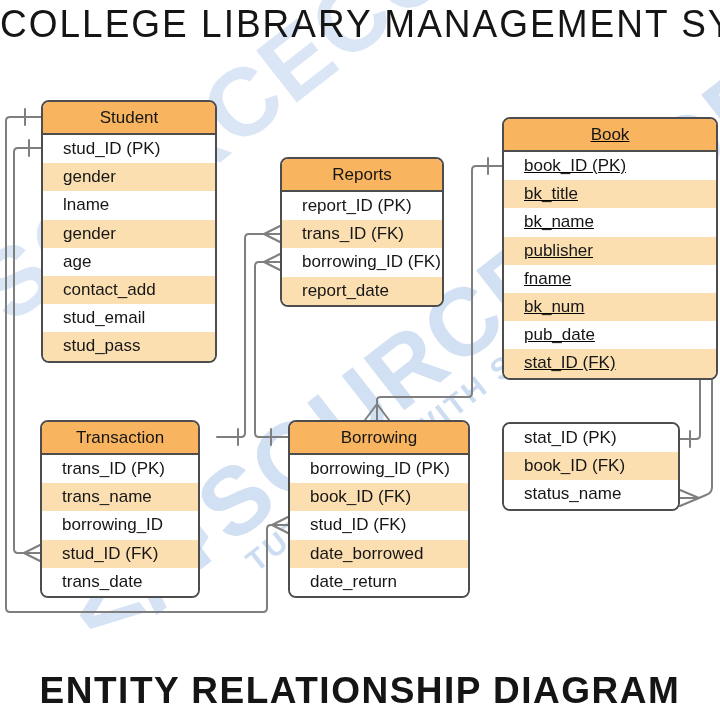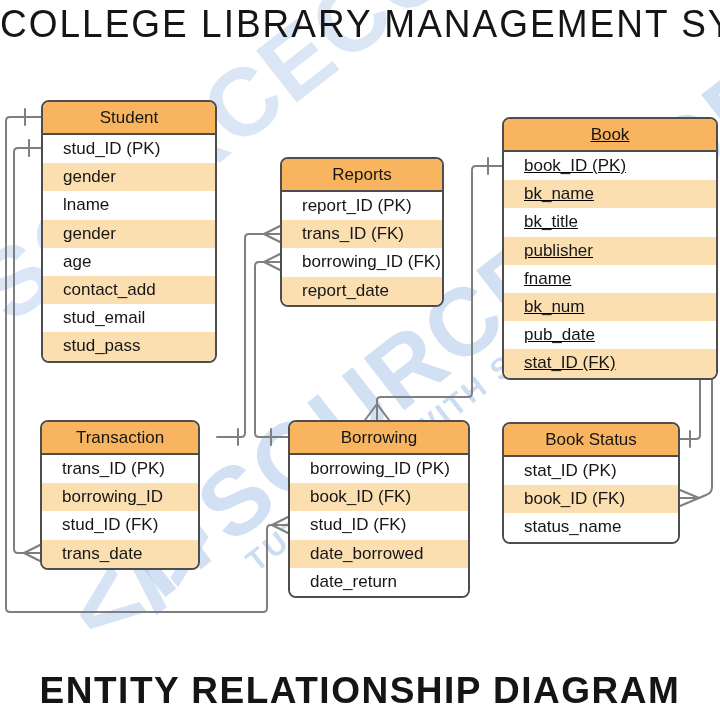--- a/index.html
+++ b/index.html
@@ -134,53 +134,53 @@
       <div class="erow">trans_ID (FK)</div>
       <div class="erow">borrowing_ID (FK)</div>
       <div class="erow">report_date</div>
     </div>
   </div>
 
   <div class="entity" style="left:502px;top:117px;width:216px;text-decoration:underline;">
     <div class="ehead">Book</div>
     <div class="erows">
       <div class="erow">book_ID (PK)</div>
+      <div class="erow">bk_title</div>
       <div class="erow">bk_name</div>
-      <div class="erow">bk_title</div>
       <div class="erow">publisher</div>
       <div class="erow">fname</div>
       <div class="erow">bk_num</div>
       <div class="erow">pub_date</div>
       <div class="erow">stat_ID (FK)</div>
     </div>
   </div>
 
   <div class="entity" style="left:40px;top:420px;width:160px;">
     <div class="ehead">Transaction</div>
     <div class="erows">
       <div class="erow">trans_ID (PK)</div>
+      <div class="erow">trans_name</div>
       <div class="erow">borrowing_ID (FK)</div>
       <div class="erow">stud_ID (FK)</div>
       <div class="erow">trans_date</div>
     </div>
   </div>
 
   <div class="entity" style="left:288px;top:420px;width:182px;">
     <div class="ehead">Borrowing</div>
     <div class="erows">
       <div class="erow">borrowing_ID (PK)</div>
       <div class="erow">book_ID (FK)</div>
       <div class="erow">stud_ID (FK)</div>
       <div class="erow">date_borrowed</div>
       <div class="erow">date_return</div>
     </div>
   </div>
 
   <div class="entity" style="left:502px;top:422px;width:178px;">
-    <div class="ehead">Book Status</div>
     <div class="erows">
       <div class="erow">stat_ID (PK)</div>
       <div class="erow">book_ID (FK)</div>
       <div class="erow">status_name</div>
     </div>
   </div>
 
   <div class="title-bottom">ENTITY RELATIONSHIP DIAGRAM</div>
 
 </div>

